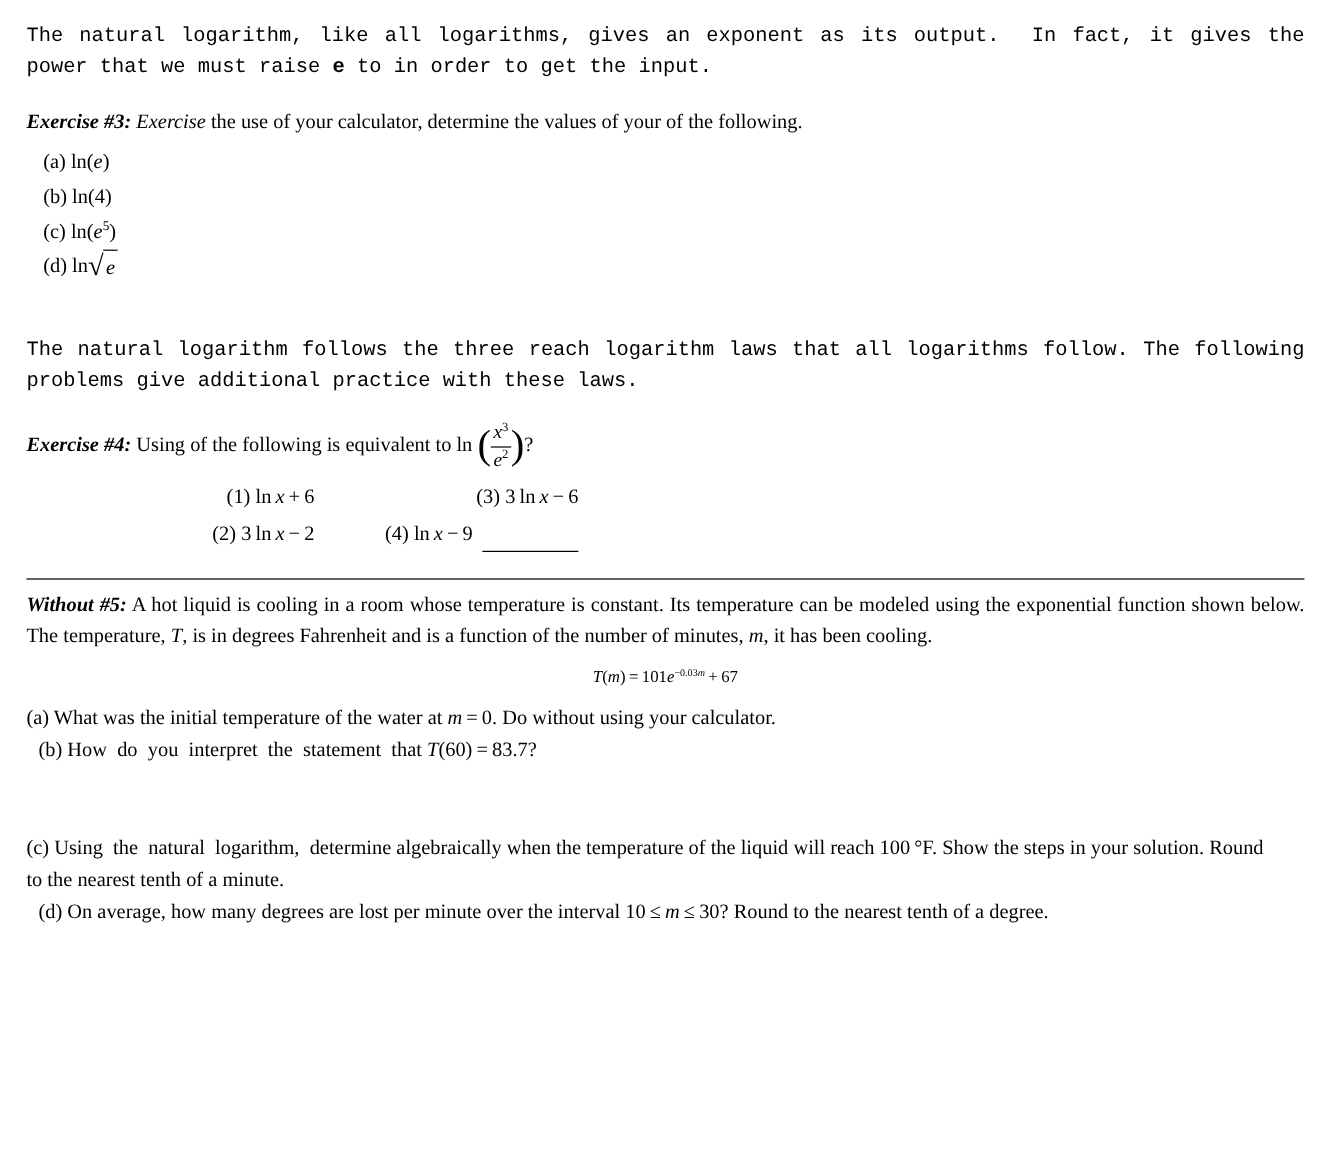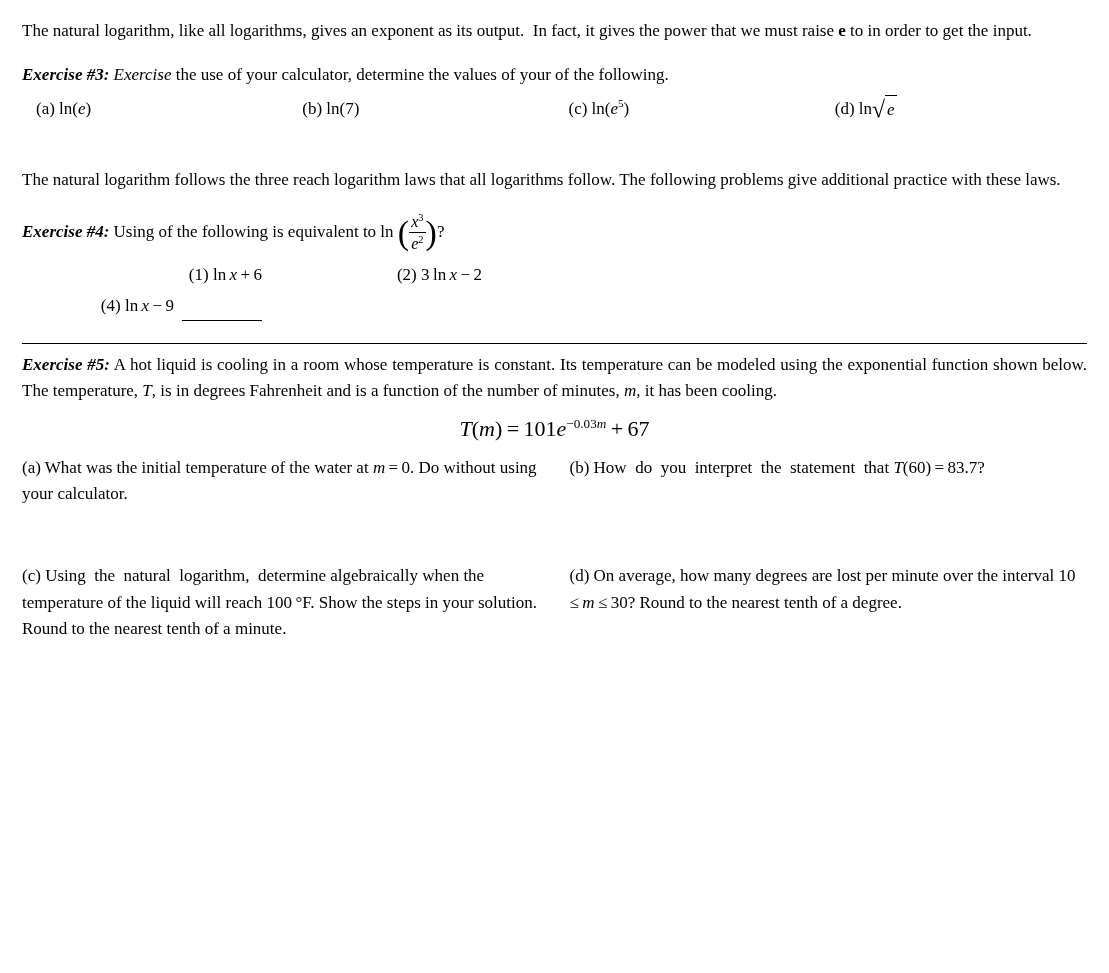--- a/index.html
+++ b/index.html
@@ -8,58 +8,60 @@
       font-family: "Times New Roman", Times, serif;
       font-size: 17px;
       color: #000;
       padding: 18px 22px 18px 22px;
       max-width: 1109px;
     }
     .paragraph {
       text-align: justify;
       line-height: 1.55;
       margin-bottom: 10px;
+      font-family: Liberation Mono, monospace;
     }
     .exercise-block {
       margin-bottom: 14px;
     }
     .exercise-heading {
       text-align: justify;
       line-height: 1.55;
       margin-bottom: 6px;
     }
     .options-row {
       display: flex;
-      flex-direction: row;
+      flex-direction: column;
       gap: 0;
       margin-bottom: 4px;
     }
     .option {
       flex: 1;
       padding-left: 14px;
       line-height: 1.7;
     }
     .two-col {
       display: flex;
+      flex-direction: column;
       gap: 0;
     }
     .two-col .col-left {
       flex: 1;
       padding-right: 20px;
       line-height: 1.55;
     }
     .two-col .col-right {
       flex: 1;
       padding-left: 10px;
       line-height: 1.55;
     }
     .formula-center {
       text-align: center;
       margin: 12px 0 12px 0;
-      font-size: 22px;
+      font-size: 14px;
     }
     sup { font-size: 0.65em; vertical-align: super; }
     .italic { font-style: italic; }
     .bold { font-weight: bold; }
     .fraction {
       display: inline-block;
       vertical-align: middle;
       text-align: center;
       font-size: 0.95em;
     }
@@ -137,21 +139,21 @@
   <p class="exercise-heading">
     <span class="bold italic">Exercise #3:</span><span>&nbsp;</span><span class="italic">Exercise</span><span> the use of your calculator, determine the values of your of the following.</span>
   </p>
   <div class="options-row">
 
     <div class="option">
       <span>(a) ln(<em>e</em>)</span>
     </div>
 
     <div class="option">
-      <span>(b) ln(7)</span>
+      <span>(b) ln(4)</span>
     </div>
 
     <div class="option">
       <span>(c) ln(<em>e</em><sup>5</sup>)</span>
     </div>
 
     <div class="option">
       <span>(d) ln<span class="sqrt-container">
             <span class="sqrt-symbol">√</span>
             <span class="sqrt-content"><em>e</em></span>
@@ -173,31 +175,32 @@
       <span class="big-paren">(</span>
       <span class="fraction">
         <span class="numer"><em>x</em><sup>3</sup></span>
         <span class="denom"><em>e</em><sup>2</sup></span>
       </span>
       <span class="big-paren">)</span>
     </span><span>?</span>
   </p>
   <div class="exercise4-options">
     <div class="opt">(1) ln <em>x</em> + 6</div>
+    <div class="opt">(3) 3 ln <em>x</em> − 6</div>
     <div class="opt">(2) 3 ln <em>x</em> − 2</div>
     <div class="opt">(4) ln <em>x</em> − 9<span class="answer-line"></span></div>
   </div>
 </div>
 
 <div class="spacer-sm"></div>
 <hr class="divider-line">
 
 <div class="exercise-block">
   <p class="exercise-heading">
-    <span class="bold italic">Exercise #5:</span><span> A hot liquid is cooling in a room whose temperature is constant. Its temperature can be modeled using the exponential function shown below. The temperature, <em>T</em>, is in degrees Fahrenheit and is a function of the number of minutes, <em>m</em>, it has been cooling.</span>
+    <span class="bold italic">Without #5:</span><span> A hot liquid is cooling in a room whose temperature is constant. Its temperature can be modeled using the exponential function shown below. The temperature, <em>T</em>, is in degrees Fahrenheit and is a function of the number of minutes, <em>m</em>, it has been cooling.</span>
   </p>
 
   <div class="formula-center">
     <em>T</em>(<em>m</em>) = 101<em>e</em><sup style="font-size:0.6em;">−0.03<em>m</em></sup> + 67
   </div>
 
   <div class="two-col">
     <div class="col-left">
       <p><span>(a)</span> What was the initial temperature of the water at <em>m</em> = 0. Do without using your calculator.</p>
     </div>

